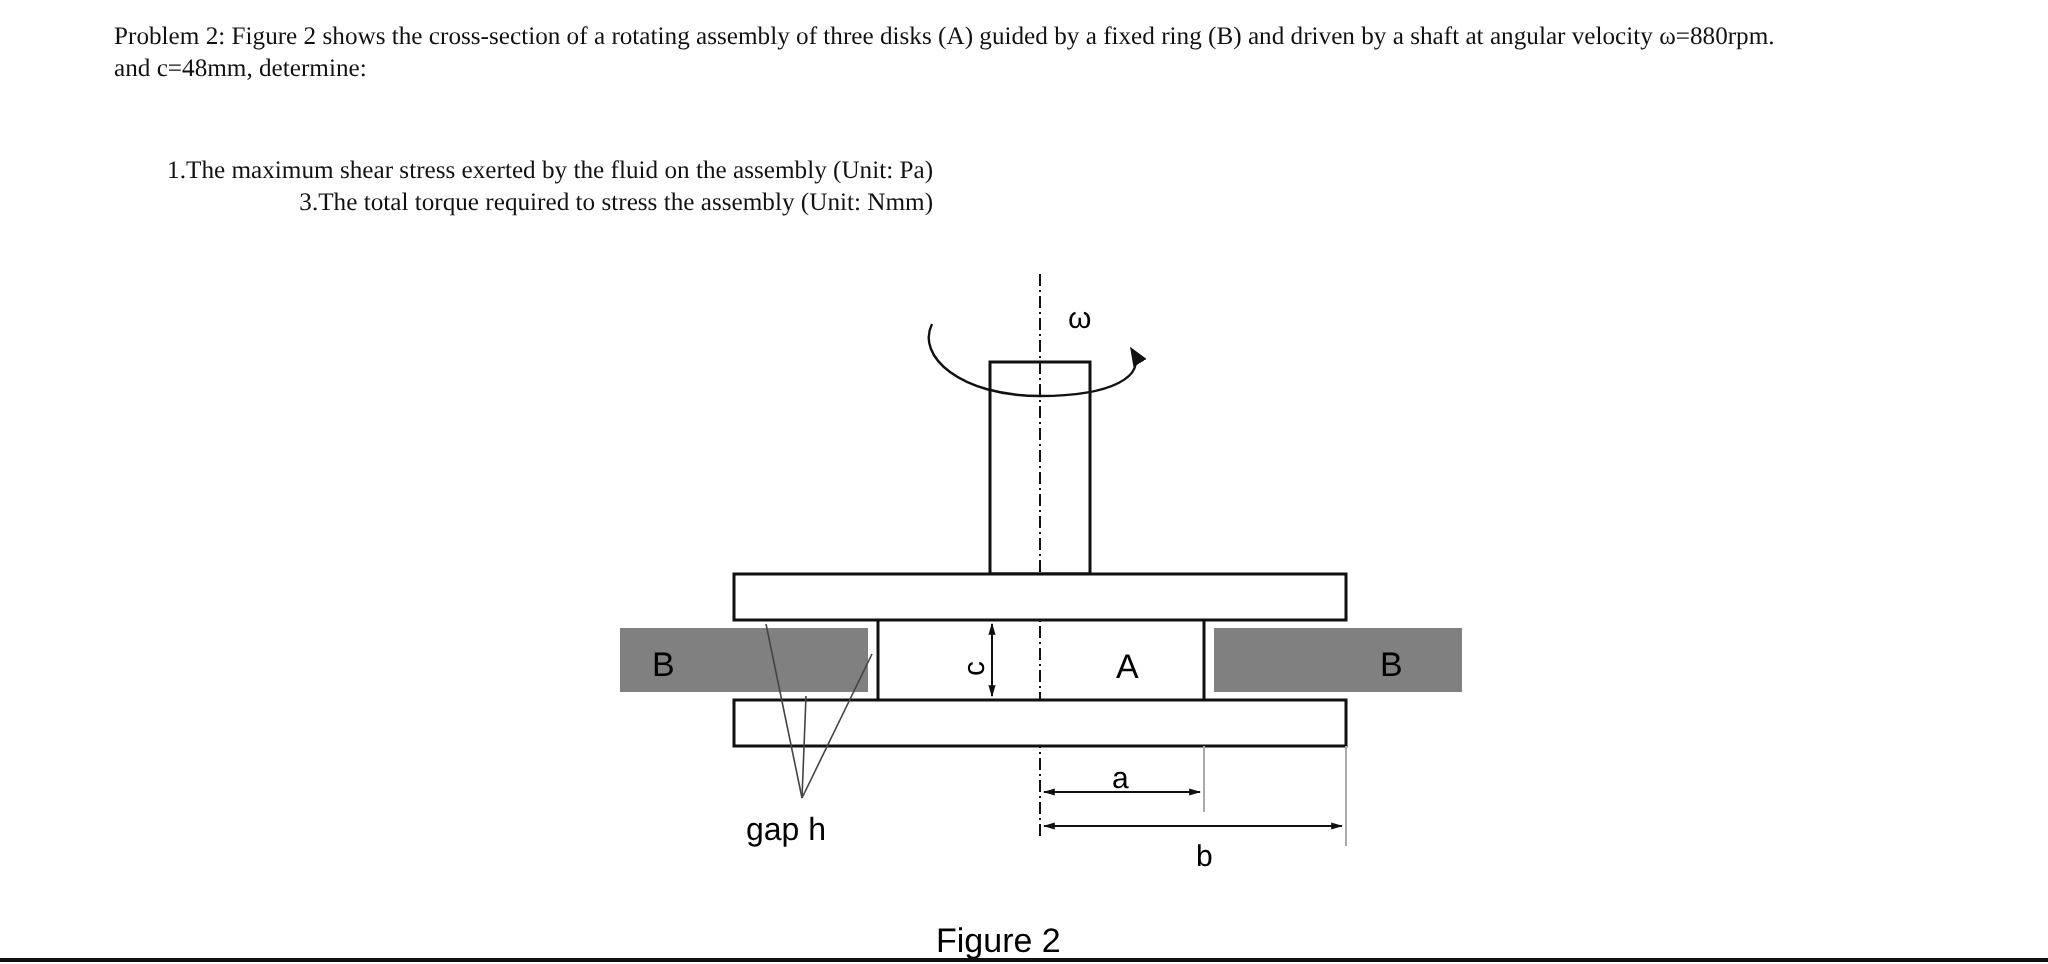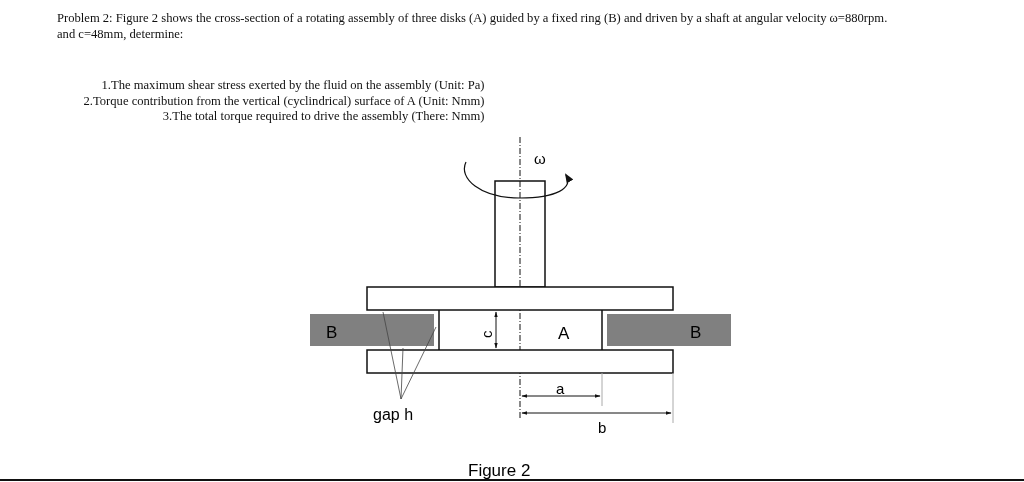--- a/index.html
+++ b/index.html
@@ -26,22 +26,21 @@
 </head>
 <body>
 
 <div class="problem">
   <div><span>Problem 2: Figure 2 shows the cross-section of a rotating assembly of three disks (A) guided by a fixed ring (B) and driven by a shaft at angular velocity ω=880rpm.</span></div>
   <div><span>and c=48mm, determine:</span></div>
 </div>
 
 <ol class="questions">
   <li><span class="num">1.</span><span>The maximum shear stress exerted by the fluid on the assembly (Unit: Pa)</span></li>
-  <li><span class="num">2.</span><span>Torque contribution from the vertical (cyclindrical) surface of A (Unit: Nmm)</span></li>
-  <li><span class="num">3.</span><span>The total torque required to drive the assembly (There: Nmm)</span></li>
+  <li><span class="num">3.</span><span>The total torque required to stress the assembly (Unit: Nmm)</span></li>
 </ol>
 
 <svg class="figure" width="1024" height="482" viewBox="0 0 1024 482">
   <defs>
     <marker id="arr" viewBox="0 0 10 10" refX="9" refY="5" markerWidth="6" markerHeight="6" orient="auto-start-reverse">
       <path d="M0,2 L10,5 L0,8 z" fill="#111"></path>
     </marker>
     <marker id="arrBig" viewBox="0 0 10 10" refX="8" refY="5" markerWidth="8" markerHeight="8" orient="auto">
       <path d="M0,1 L10,5 L0,9 z" fill="#111"></path>
     </marker>

